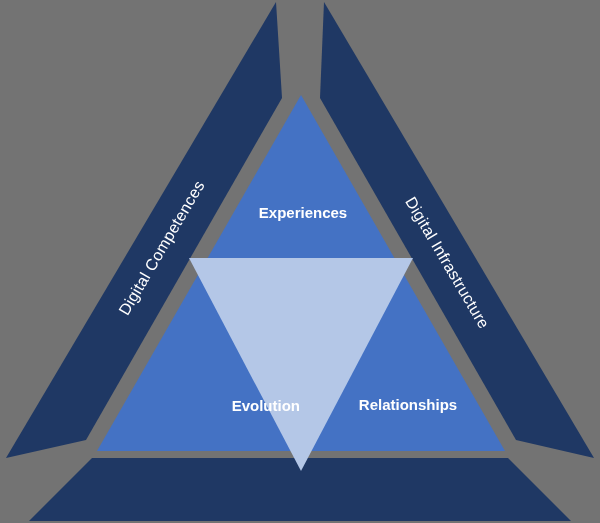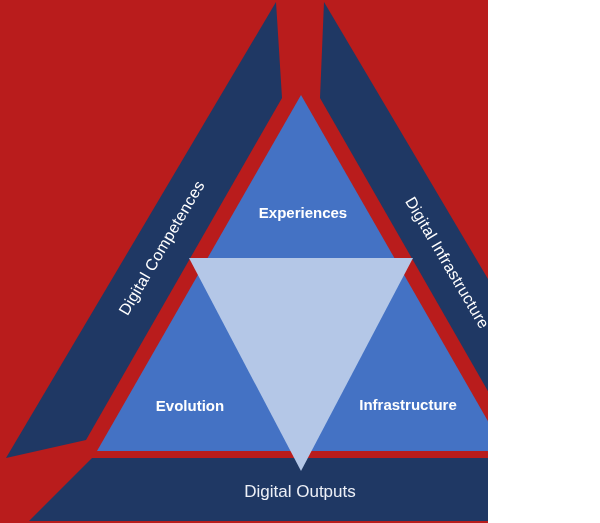--- a/index.html
+++ b/index.html
@@ -3,23 +3,23 @@
 <meta charset="utf-8">
 <style>
   html, body {
     margin: 0;
     padding: 0;
     background: #FFFFFF;
     font-family: "Liberation Sans", sans-serif;
   }
   .stage {
     position: relative;
-    width: 488px;
+    width: 600px;
     height: 523px;
-    background: #b91c1c;
+    background: #737373;
     overflow: hidden;
   }
   .stage svg {
     position: absolute;
     left: 0;
     top: 0;
     display: block;
   }
   .label {
     position: absolute;
@@ -44,21 +44,21 @@
     font-weight: normal;
     color: #EDF0F7;
   }
   .label-side {
     font-size: 16px;
     font-weight: normal;
     color: #FFFFFF;
     letter-spacing: 0.3px;
   }
   .label-experiences   { left: 193px; top: 202px; }
-  .label-evolution     { left:  80px; top: 395px; }
+  .label-evolution     { left:  80px; top: 395px; text-align: right; }
   .label-relationships { left: 298px; top: 394px; }
   .label-relevance     { left: 191px; top: 317px; }
   .label-outputs       { left: 190px; top: 481px; }
   .label-competences {
     left: 52px; top: 237px;
     transform: rotate(-59.5deg);
   }
   .label-infrastructure {
     left: 337px; top: 252px;
     transform: rotate(59.5deg);
@@ -79,22 +79,21 @@
 
     <polygon points="301,95 97,451 505,451" fill="#4472C4"></polygon>
 
     <polygon points="189,258 413,258 301,471" fill="#B4C7E7"></polygon>
   </svg>
 
   <div class="label label-inner-bold label-experiences">Experiences</div>
 
   <div class="label label-inner-bold label-evolution">Evolution</div>
 
-  <div class="label label-inner-bold label-relationships">Infrastructure</div>
+  <div class="label label-inner-bold label-relationships">Relationships</div>
 
 
-  <div class="label label-bottom label-outputs">Digital Outputs</div>
 
   <div class="label label-side label-competences">Digital Competences</div>
 
   <div class="label label-side label-infrastructure">Digital Infrastructure</div>
 
 </div>
 
 </body></html>

